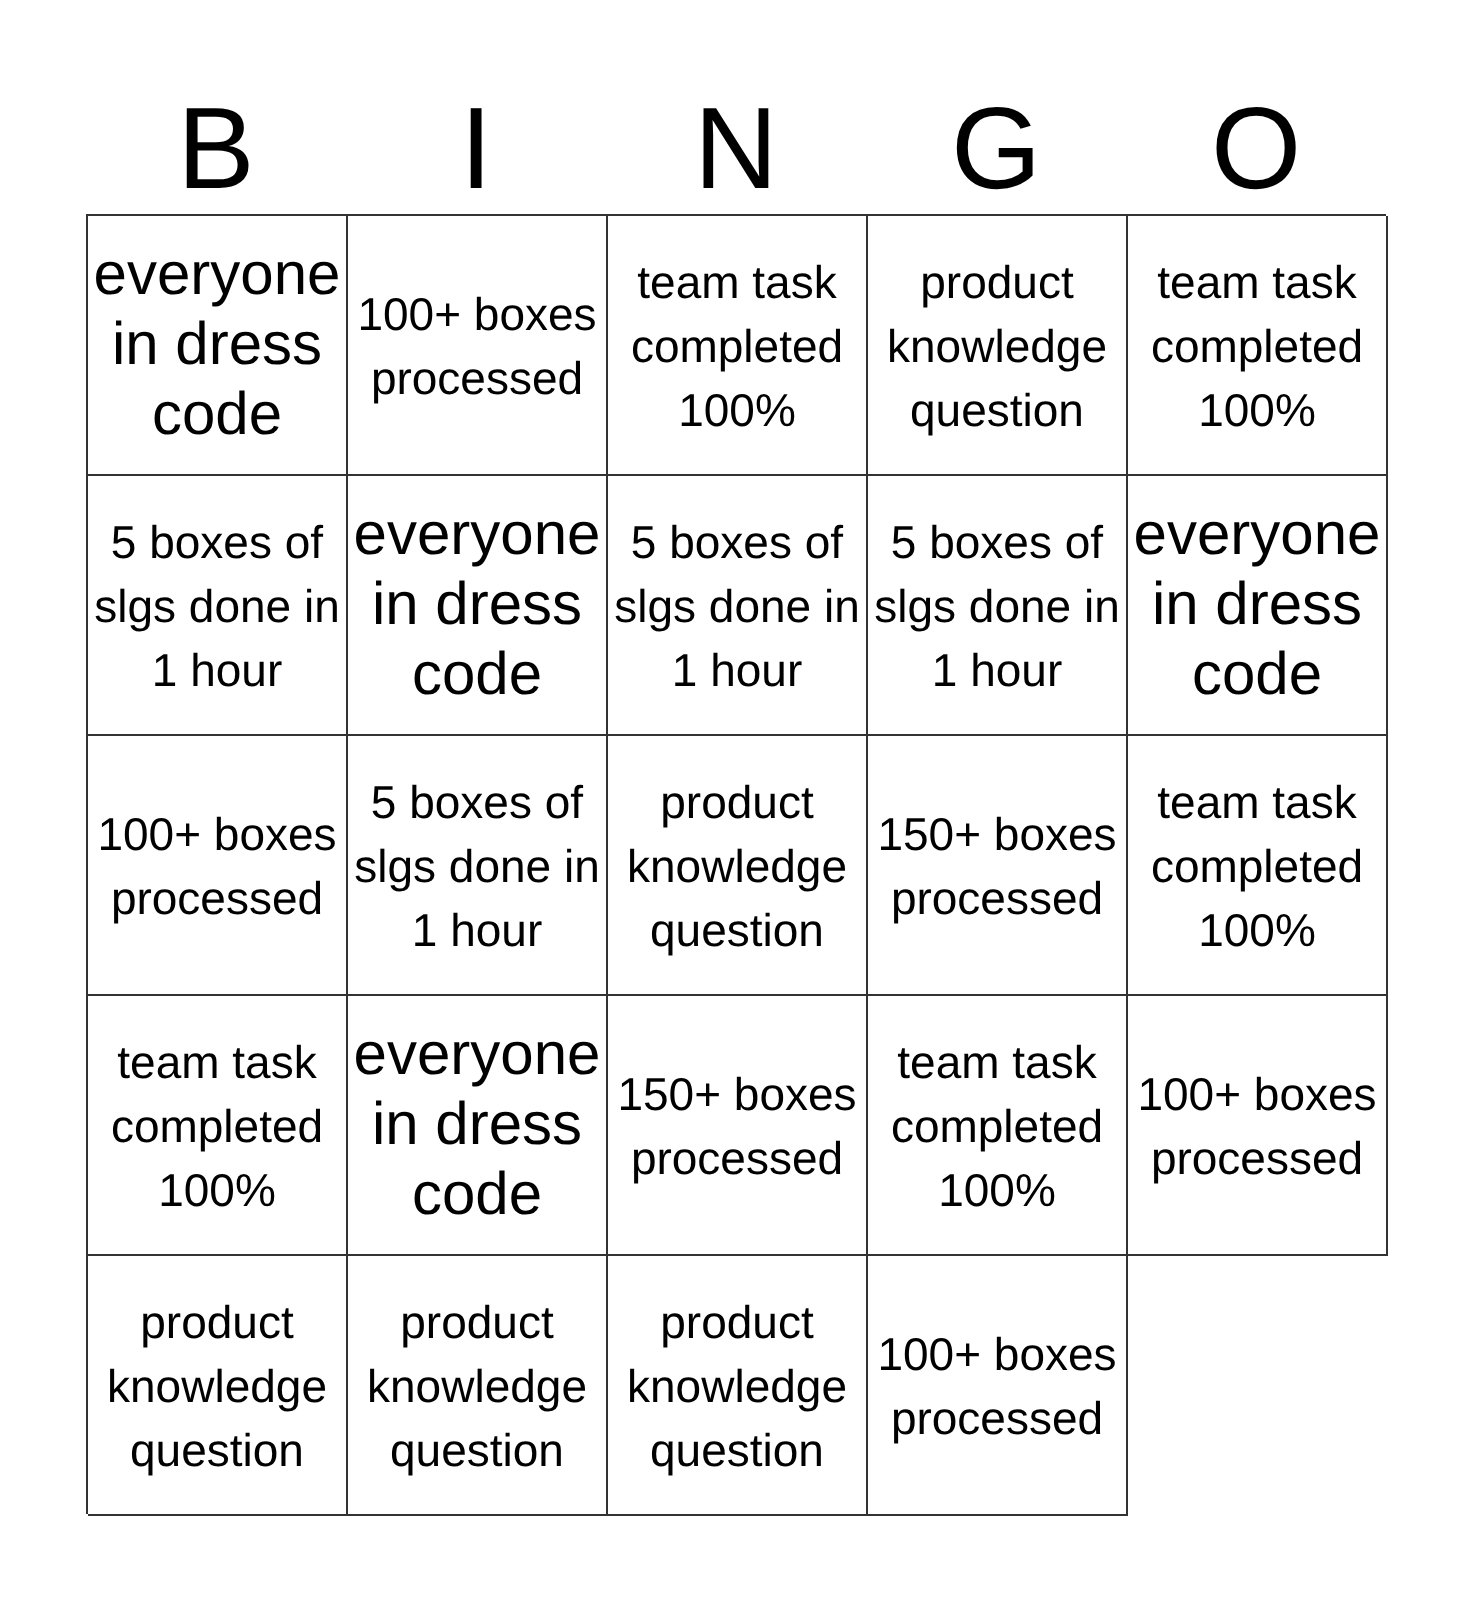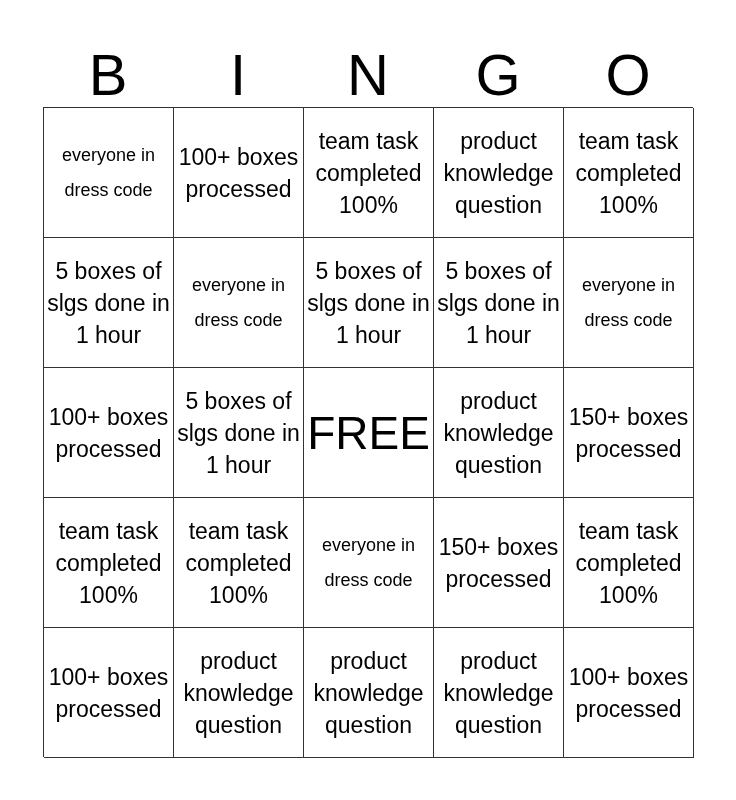--- a/index.html
+++ b/index.html
@@ -5,21 +5,21 @@
   html, body { margin: 0; padding: 0; background: #ffffff; }
   body { width: 736px; height: 800px; position: relative; font-family: "Liberation Sans", sans-serif; color: #000; }
   .header { position: absolute; left: 43px; top: 44px; width: 650px; height: 62px; display: flex; }
   .header span { width: 130px; text-align: center; font-size: 58px; line-height: 62px; }
   .grid { position: absolute; left: 43px; top: 107px; width: 650px; height: 650px;
           display: grid; grid-template-columns: repeat(5, 130px); grid-template-rows: repeat(5, 130px);
           border-left: 1.5px solid #333; border-top: 1.5px solid #333; box-sizing: border-box; }
   .cell { border-right: 1.5px solid #333; border-bottom: 1.5px solid #333; box-sizing: border-box;
           display: flex; align-items: center; justify-content: center; text-align: center;
           font-size: 23px; line-height: 32px; padding: 0 2px; overflow: hidden; }
-  .cell.big { font-size: 18px; line-height: 35px; }
+  .cell.big { font-size: 30px; line-height: 35px; }
   .cell.free { font-size: 46px; }
 </style>
 </head>
 <body>
 
 <div class="header">
   <span>B</span>
   <span>I</span>
   <span>N</span>
   <span>G</span>
@@ -34,21 +34,20 @@
   <div class="cell">team task completed 100%</div>
 
   <div class="cell">5 boxes of slgs done in 1 hour</div>
   <div class="cell big">everyone in dress code</div>
   <div class="cell">5 boxes of slgs done in 1 hour</div>
   <div class="cell">5 boxes of slgs done in 1 hour</div>
   <div class="cell big">everyone in dress code</div>
 
   <div class="cell">100+ boxes processed</div>
   <div class="cell">5 boxes of slgs done in 1 hour</div>
-  <div class="cell free">FREE</div>
   <div class="cell">product knowledge question</div>
   <div class="cell">150+ boxes processed</div>
 
   <div class="cell">team task completed 100%</div>
   <div class="cell">team task completed 100%</div>
   <div class="cell big">everyone in dress code</div>
   <div class="cell">150+ boxes processed</div>
   <div class="cell">team task completed 100%</div>
 
   <div class="cell">100+ boxes processed</div>

